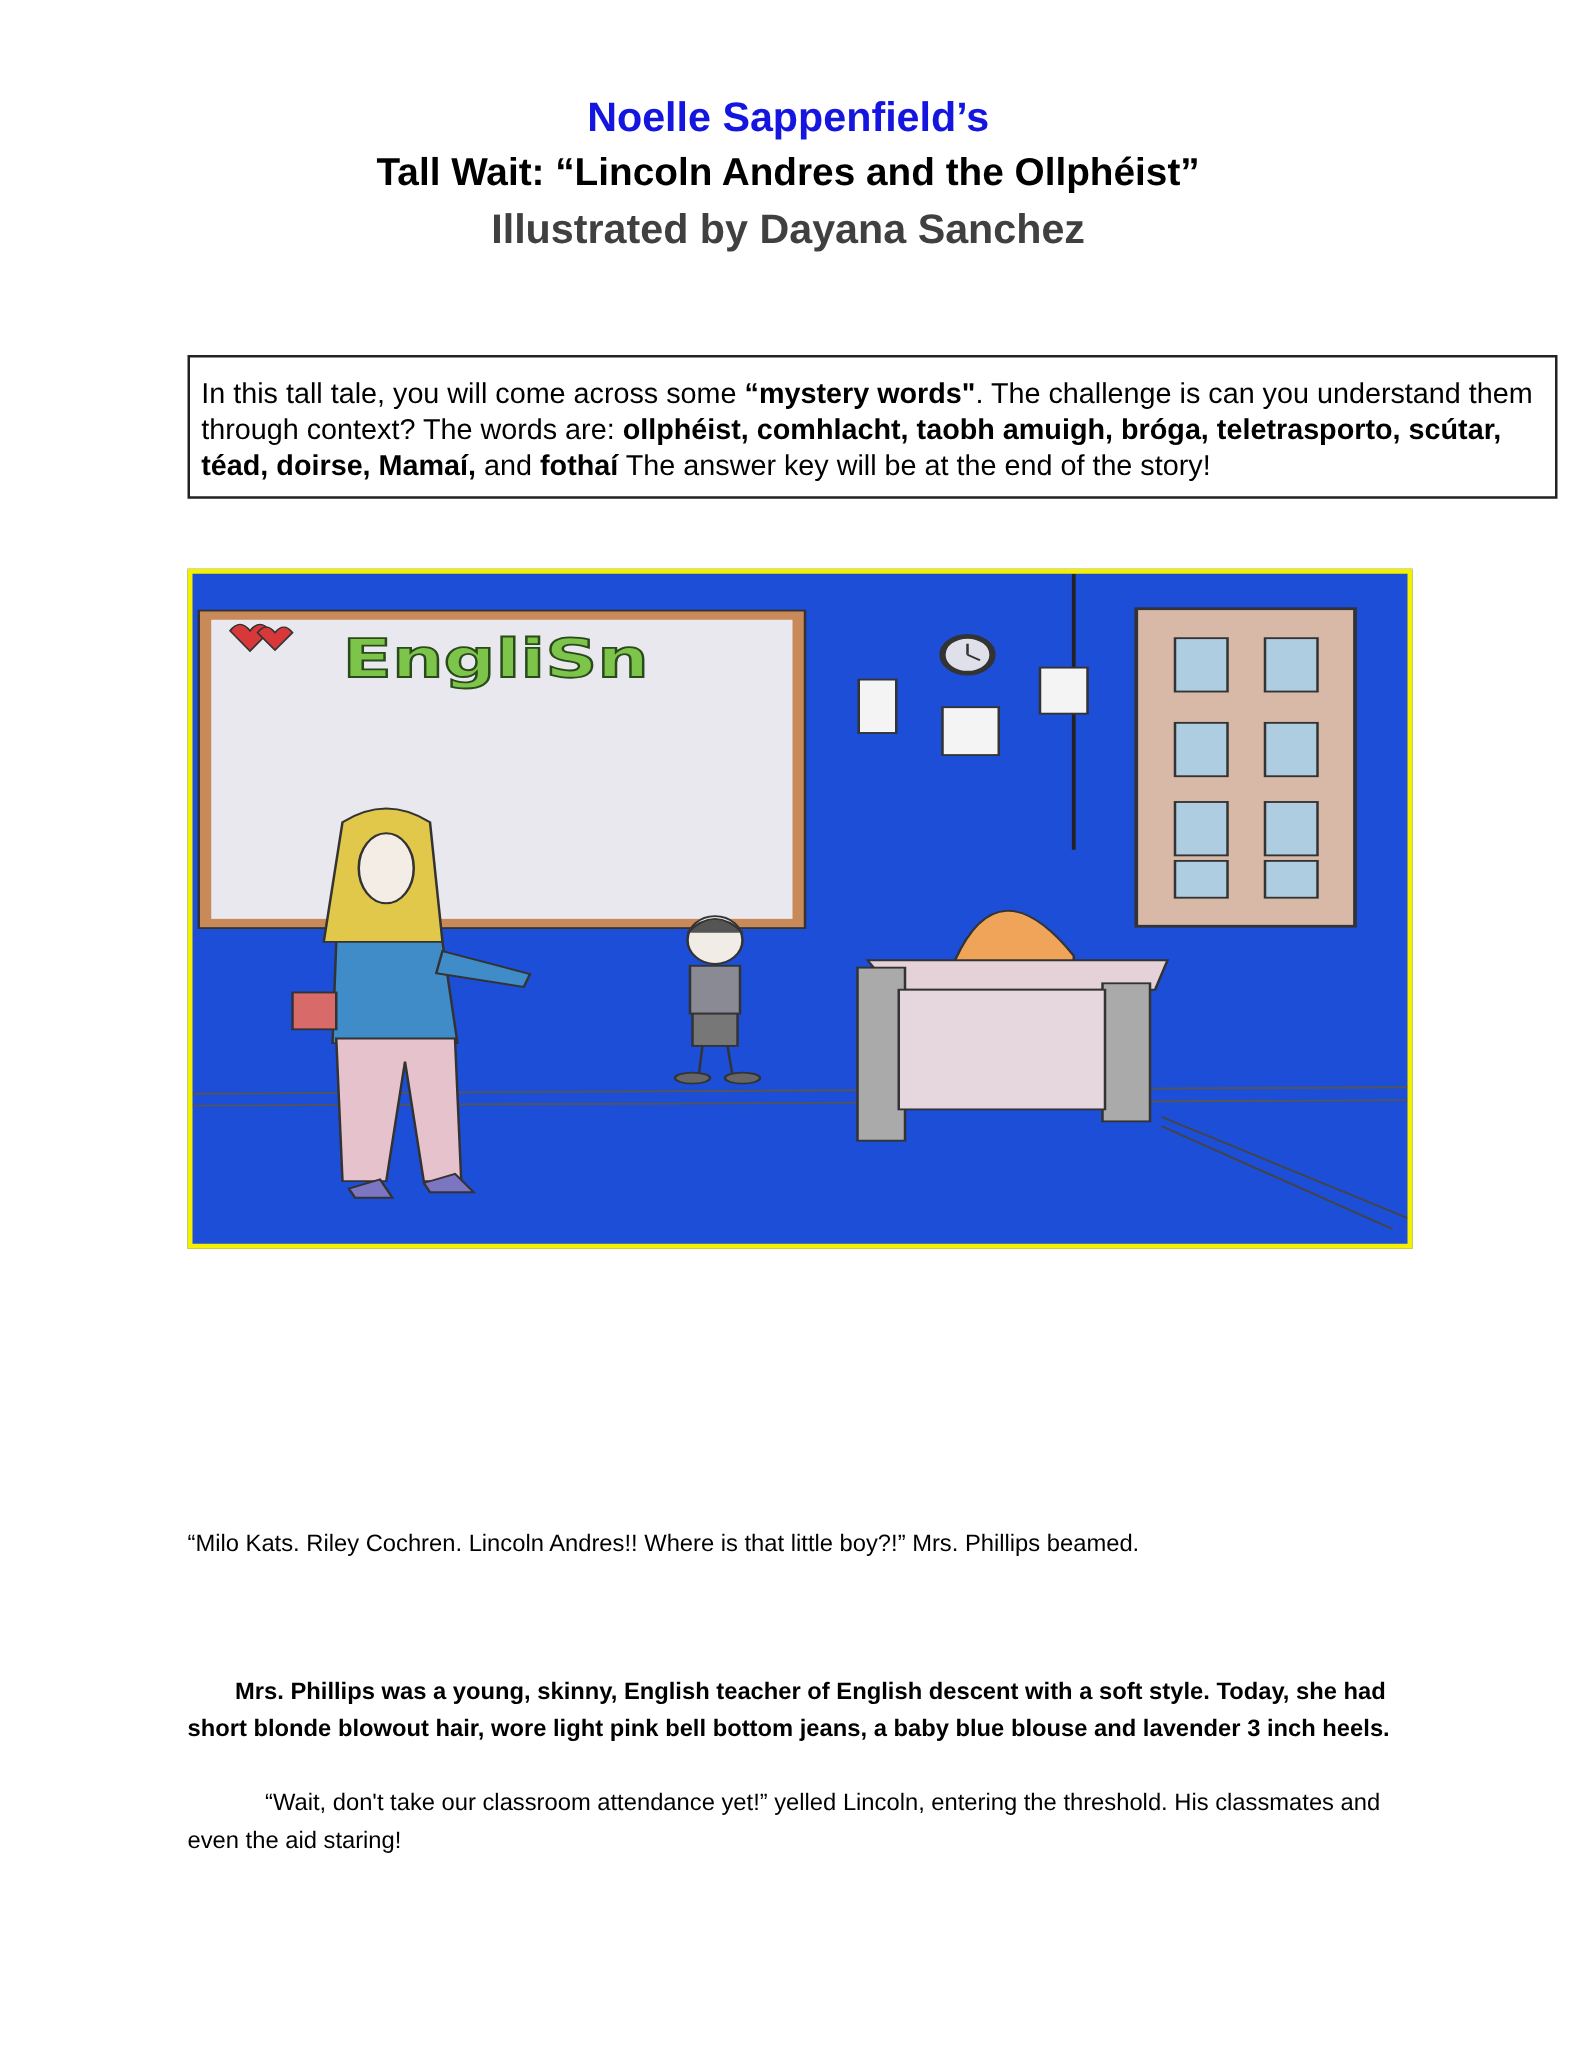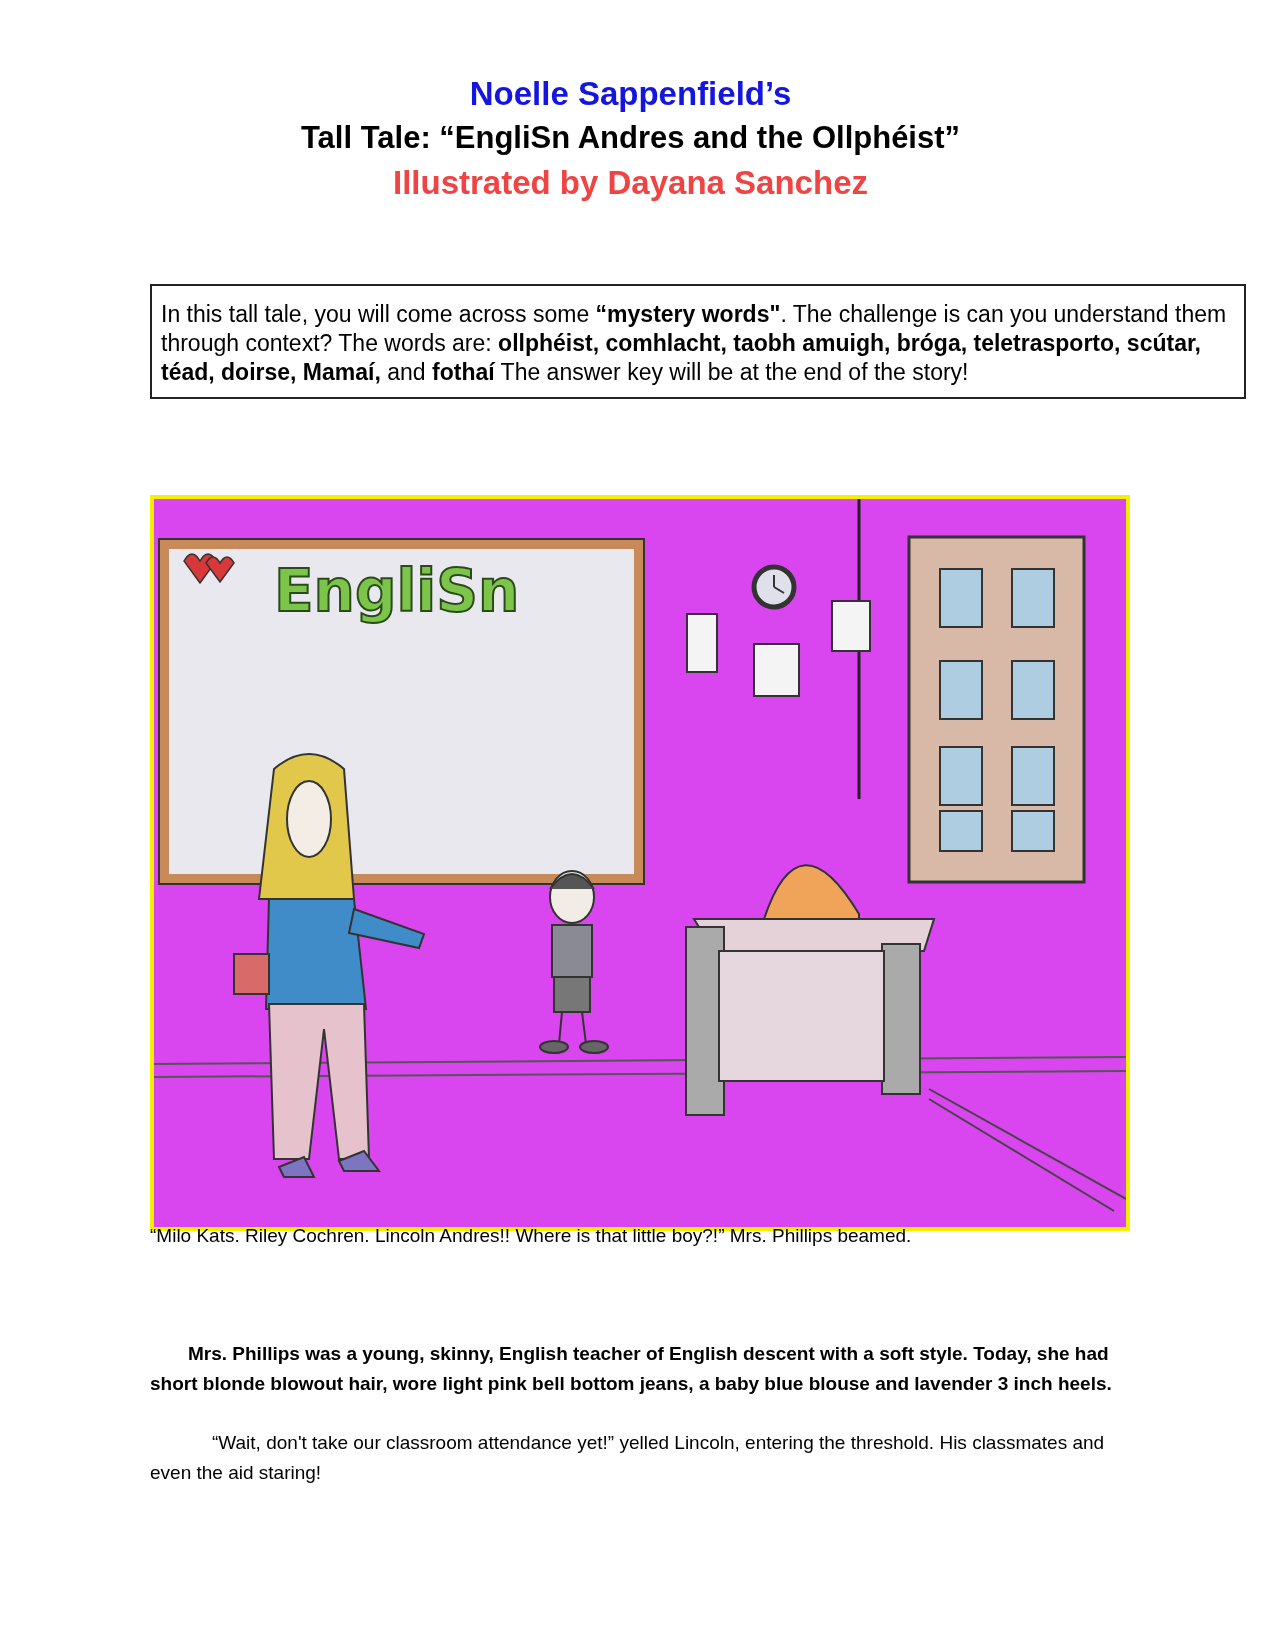--- a/index.html
+++ b/index.html
@@ -1,35 +1,35 @@
 <!DOCTYPE html>
 <html><head>
 <meta charset="utf-8">
 <style>
   html, body { margin: 0; padding: 0; background: #ffffff; }
   body { width: 1275px; height: 1650px; position: relative; overflow: hidden; font-family: "Liberation Sans", sans-serif; color: #000; }
   .title-block { position: absolute; top: 72px; left: 0; width: 1261px; text-align: center; }
   .t1 { font-size: 33px; font-weight: bold; color: #1515e0; line-height: 44px; }
   .t2 { font-size: 31px; font-weight: bold; color: #000; line-height: 44px; }
-  .t3 { font-size: 33px; font-weight: bold; color: #ef4444; line-height: 46px; }
+  .t3 { font-size: 33px; font-weight: bold; color: #404040; line-height: 46px; }
   .intro-box { position: absolute; left: 150px; top: 284px; width: 1096px; border: 2px solid #222; padding: 14px 9px 10px 9px; box-sizing: border-box; font-size: 23px; line-height: 29px; }
   .intro-box b { font-weight: bold; }
-  .illus { position: absolute; left: 150px; top: 455px; width: 980px; height: 736px; border: 4px solid #f5f000; box-sizing: border-box; background: #d946ef; overflow: hidden; margin-top: 40px; }
+  .illus { position: absolute; left: 150px; top: 455px; width: 980px; height: 544px; border: 4px solid #f5f000; box-sizing: border-box; background: #1d4ed8; overflow: hidden; }
   .illus svg { width: 100%; height: 100%; display: block; }
   .story { position: absolute; left: 150px; width: 980px; font-size: 19px; line-height: 30px; }
   .p1 { top: 1221px; }
   .p2 { top: 1339px; text-indent: 38px; font-weight: bold; }
   .p3 { top: 1428px; text-indent: 62px; }
 </style>
 </head>
 <body>
 
 <div class="title-block">
   <div class="t1">Noelle Sappenfield’s</div>
-  <div class="t2">Tall Tale:  “EngliSn Andres and the Ollphéist”</div>
+  <div class="t2">Tall Wait:  “Lincoln Andres and the Ollphéist”</div>
   <div class="t3">Illustrated by Dayana Sanchez</div>
 </div>
 
 <div class="intro-box"><span>In this tall tale, you will come across some </span><b>“mystery words"</b><span>.  The challenge is can you understand them through context?  The words are: </span><b>ollphéist, comhlacht, taobh amuigh, bróga, teletrasporto, scútar, téad, doirse, Mamaí,</b><span> and  </span><b>fothaí</b><span> The answer key will be at the end of the story!</span></div>
 
 <div class="illus">
   <svg viewBox="0 0 972 728" preserveAspectRatio="none">
 
     <line x1="0" y1="565" x2="972" y2="558" stroke="#555" stroke-width="2"></line>
     <line x1="0" y1="578" x2="972" y2="572" stroke="#555" stroke-width="2"></line>

